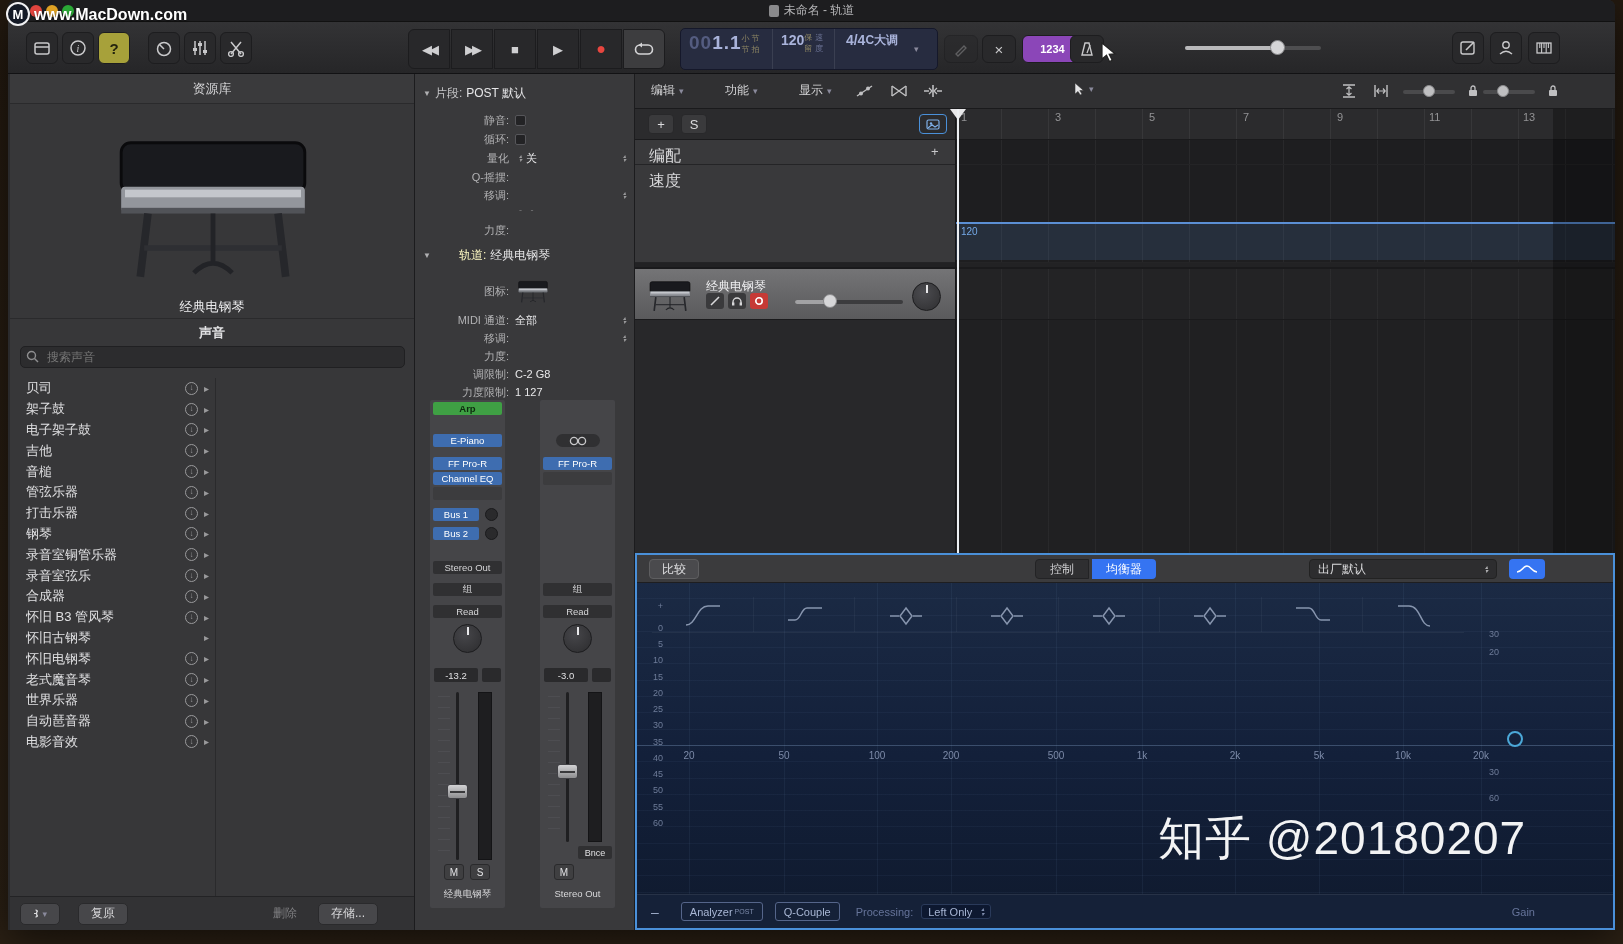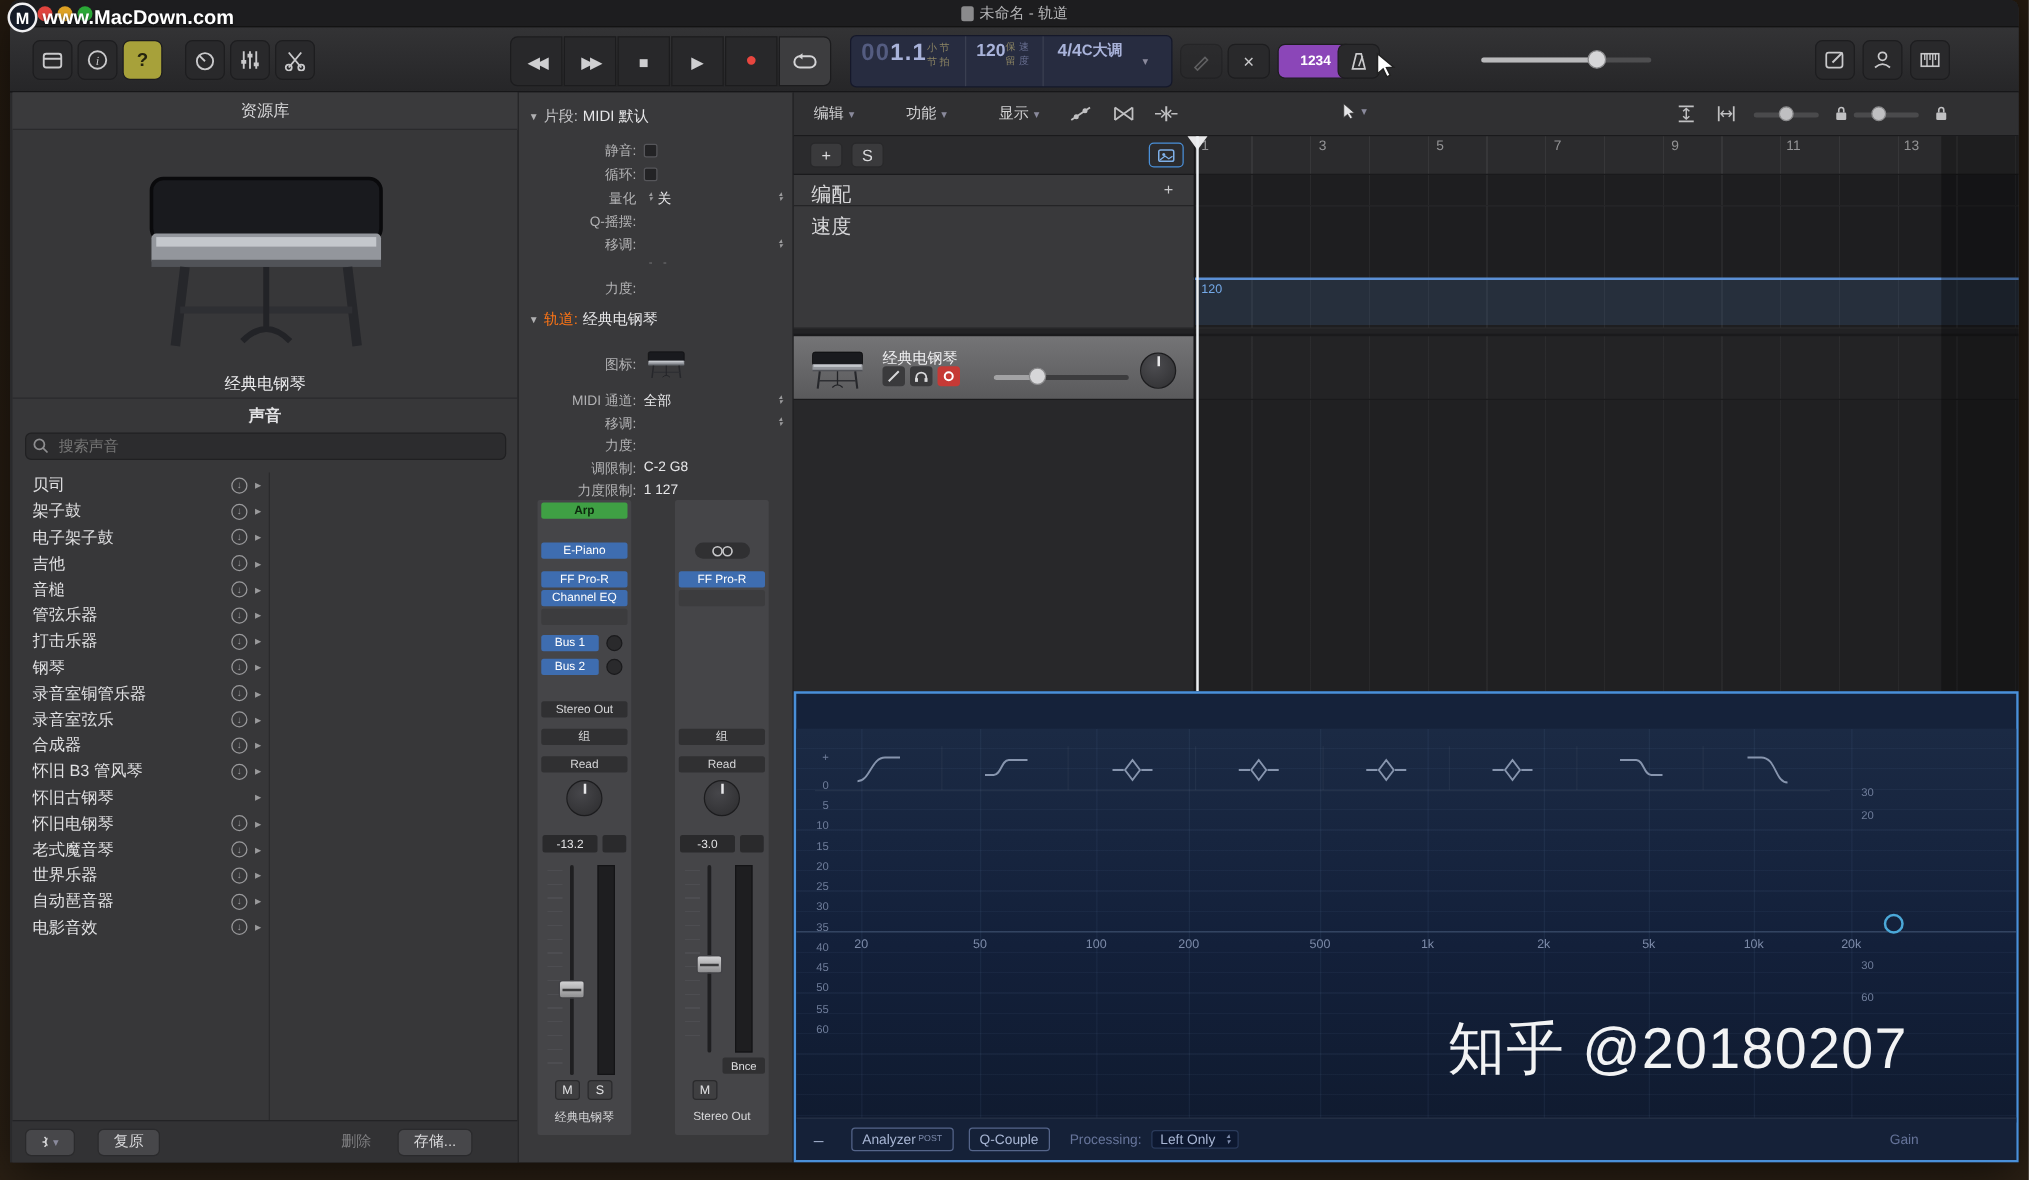--- a/index.html
+++ b/index.html
@@ -451,21 +451,21 @@
         <div class="foot-btn" style="margin-left:8px;">
             <span>存储...</span>
           </div>
       </div>
     </div>
 
     <div class="inspector">
       <div class="isec" style="top:10px;">
         <span class="disc">▼</span>
         <span style="color:#c6c6c8;">片段:</span>
-        <span>MIDI 默认</span>
+        <span>POST 默认</span>
       </div>
       <div class="irow" style="top:38px;">
           <span class="ilabel">静音:</span>
           <span class="chk"></span>
         </div>
       <div class="irow" style="top:57px;">
           <span class="ilabel">循环:</span>
           <span class="chk"></span>
         </div>
       <div class="irow" style="top:76px;">
@@ -490,21 +490,21 @@
             <i>▾</i>
           </span>
         </div>
       <div class="dashes" style="top:131px;">- -</div>
       <div class="irow" style="top:148px;">
           <span class="ilabel">力度:</span>
         </div>
 
       <div class="isec" style="top:172px;">
         <span class="disc">▼</span>
-        <span style="color:#f97316;">轨道:</span>
+        <span style="color:#fef9c3;margin-left:24px;">轨道:</span>
         <span>经典电钢琴</span>
       </div>
       <div class="irow" style="top:200px;height:34px;">
         <span class="ilabel">图标:</span>
         <svg width="36" height="28" viewBox="0 0 120 92">
             <use href="#epiano"></use>
           </svg>
       </div>
       <div class="irow" style="top:238px;">
           <span class="ilabel">MIDI 通道:</span>
@@ -777,20 +777,43 @@
         <div class="below-head"></div>
         <div class="below-lane"></div>
       </div>
 
       <div class="beyond"></div>
       <div class="colsep"></div>
       <div class="ph-cap"></div>
       <div class="playhead"></div>
 
       <div class="eqpanel">
+        <div class="eq-head">
+          <div class="cmp-btn">
+              <span>比较</span>
+            </div>
+          <div class="tab off" style="left:398px;">
+              <span>控制</span>
+            </div>
+          <div class="tab on" style="left:455px;">
+              <span>均衡器</span>
+            </div>
+          <div class="preset">
+            <span>出厂默认</span>
+            <span class="stp" style="margin:0;color:#b0b0b2;">
+                <i>▴</i>
+                <i>▾</i>
+              </span>
+          </div>
+          <div class="eq-linkbtn">
+            <svg width="22" height="12">
+                <path d="M1 9 C6 9 7 3 11 3 C15 3 16 9 21 9" fill="none" stroke="#fff" stroke-width="1.6"></path>
+              </svg>
+          </div>
+        </div>
 
         <div class="eq-graph">
           <div class="hgrid"></div>
           <div class="vline" style="left:52px;"></div>
             <div class="vline" style="left:147px;"></div>
           <div class="vline" style="left:240px;"></div>
             <div class="vline" style="left:314px;"></div>
           <div class="vline" style="left:419px;"></div>
             <div class="vline" style="left:505px;"></div>
           <div class="vline" style="left:598px;"></div>

